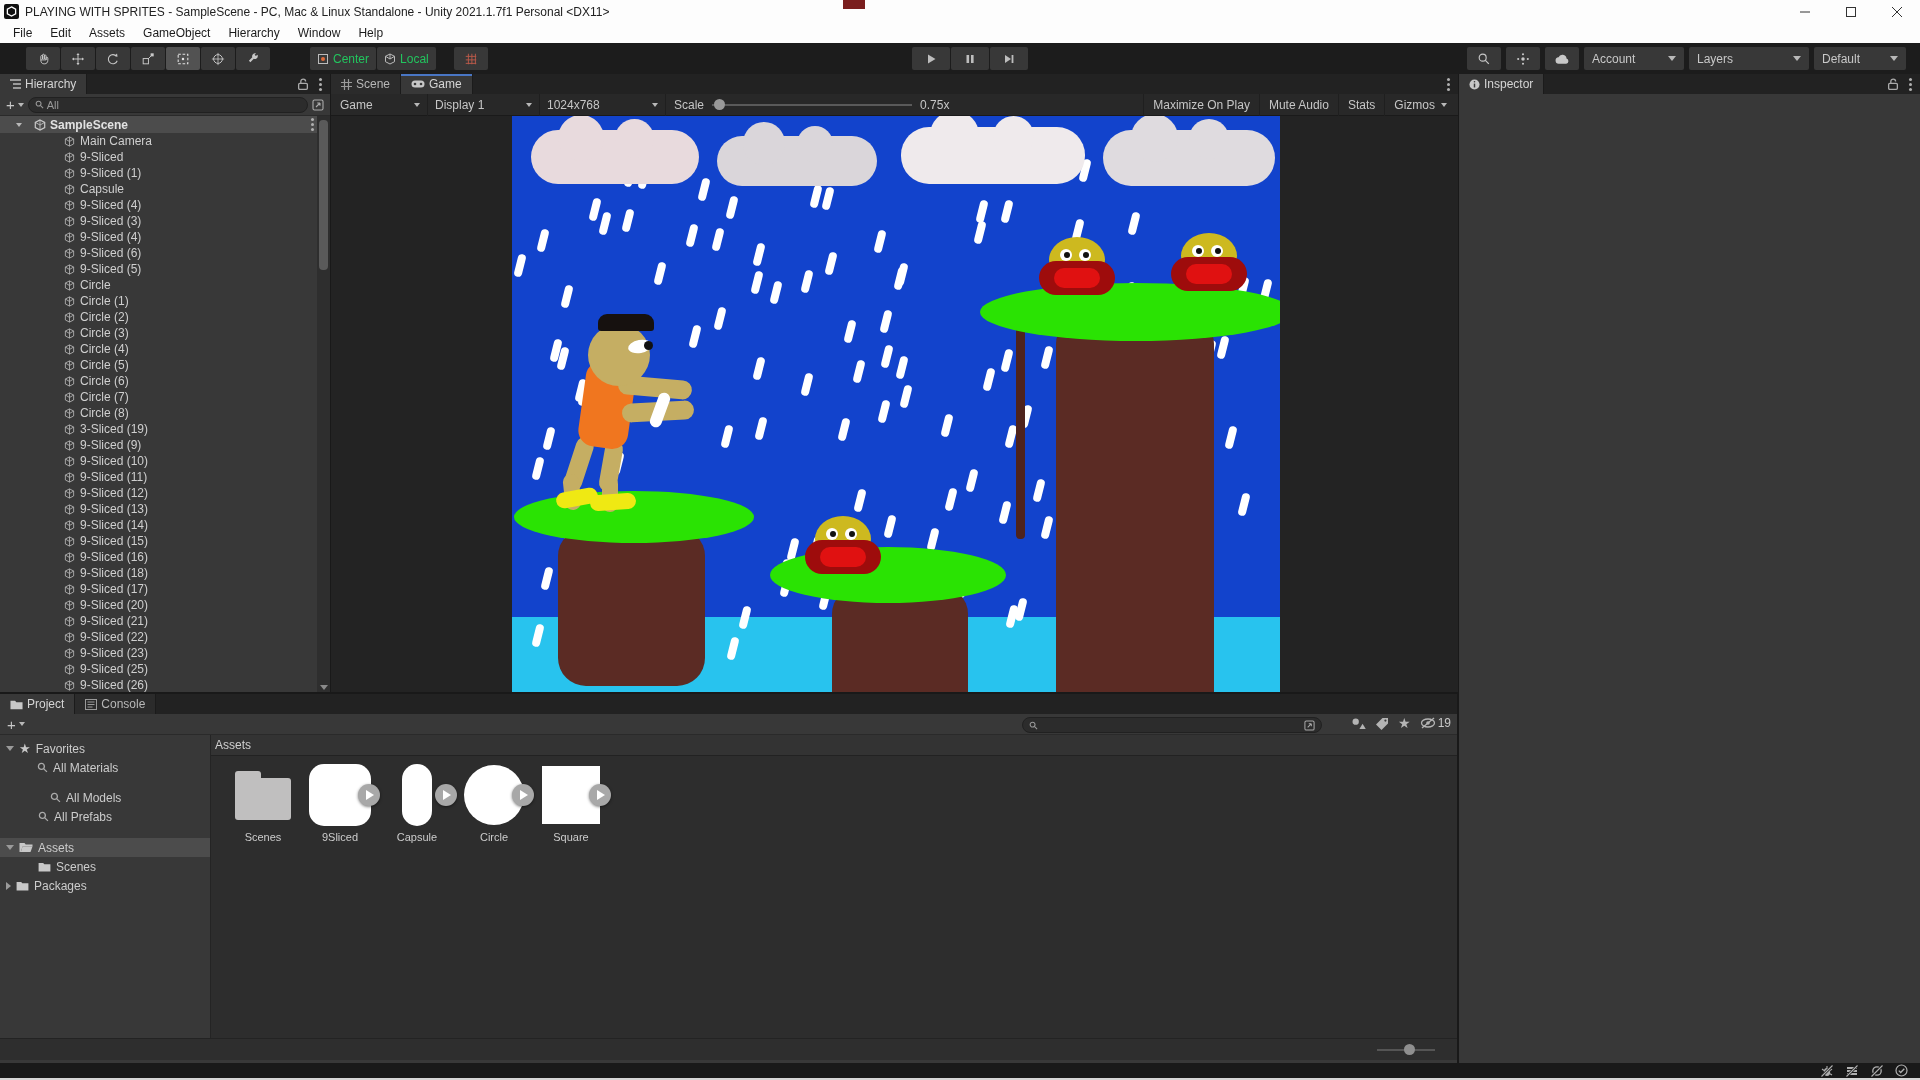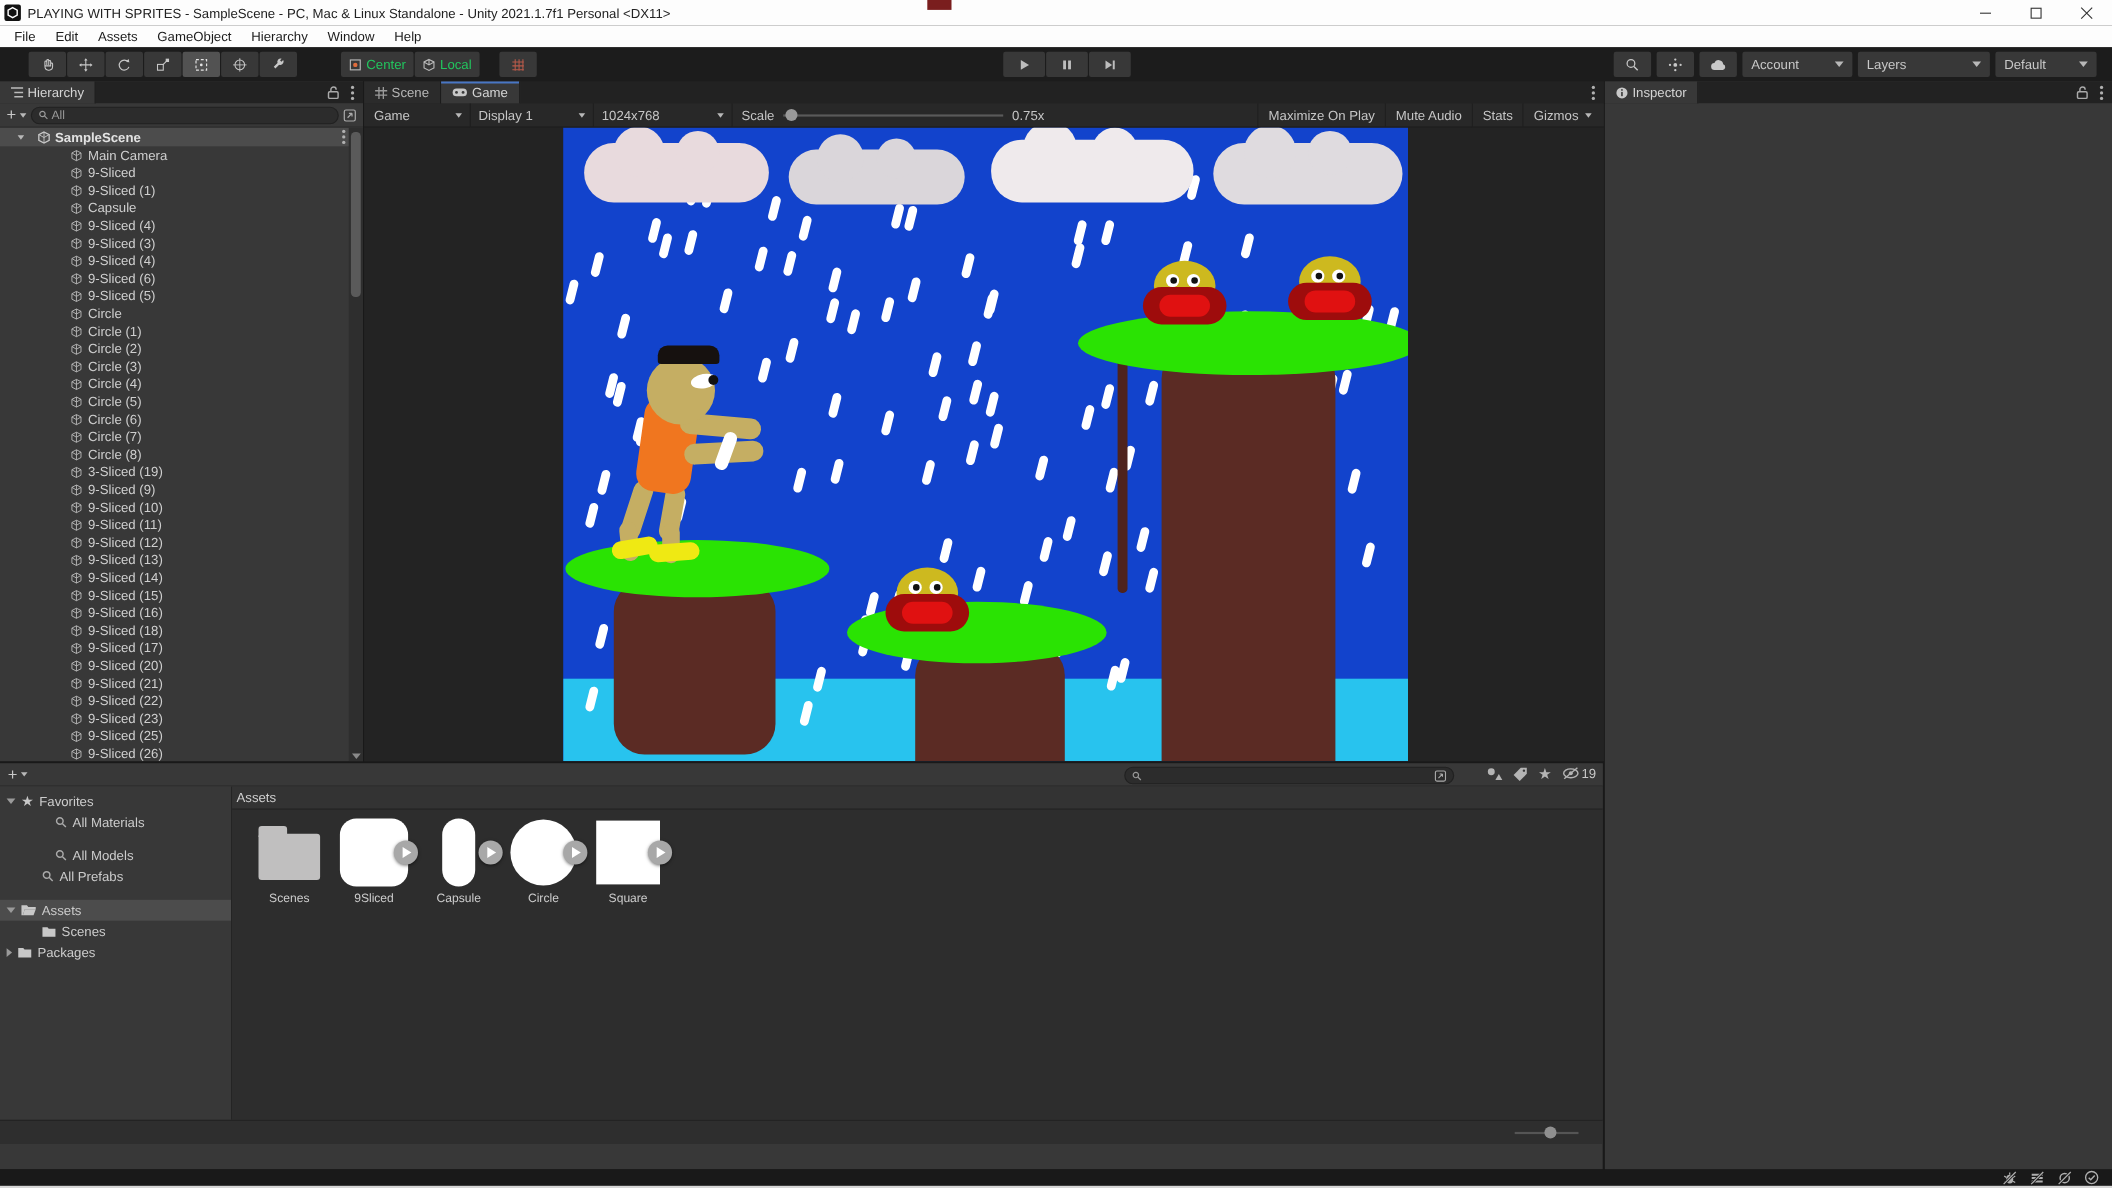--- a/index.html
+++ b/index.html
@@ -824,20 +824,36 @@
           <rect x="1" y="5" width="8" height="5.5" rx="1" fill="none" stroke="#aaa" stroke-width="1.2"></rect>
           <path d="M3 5V3.2A2.2 2.2 0 0 1 7.4 3.2" fill="none" stroke="#aaa" stroke-width="1.2"></path>
         </svg>
       <span class="kebab"></span>
     </span>
   </div>
   <div class="body"></div>
 </div>
 
 <div id="project" class="panel">
+  <div class="tabbar">
+    <span class="tab active">
+      <svg width="13" height="11" viewBox="0 0 14 11">
+          <path d="M0.5 1.5h5l1.3 1.6h6.7v7.4H0.5z" fill="#c8c8c8"></path>
+        </svg>
+      <span>Project</span>
+    </span>
+    <span class="tab">
+      <svg width="12" height="11" viewBox="0 0 12 11">
+          <rect x="0.5" y="0.5" width="11" height="10" fill="none" stroke="#9a9a9a" stroke-width="1"></rect>
+          <path d="M2.5 3h7M2.5 5.5h7M2.5 8h5" stroke="#9a9a9a" stroke-width="1.1"></path>
+        </svg>
+      <span>Console</span>
+    </span>
+    <span class="spacer"></span>
+  </div>
   <div class="ptoolbar" style="position:relative;">
     <span class="plusbtn">+<span class="caret sm"></span></span>
     <span class="searchfield psearch">
       <svg width="9" height="9" viewBox="0 0 10 10">
           <circle cx="4" cy="4" r="2.7" fill="none" stroke="#9a9a9a" stroke-width="1.2"></circle>
           <path d="M6 6l3 3" stroke="#9a9a9a" stroke-width="1.2"></path>
         </svg>
       <span style="flex:1"></span>
       <svg width="11" height="11" viewBox="0 0 12 12">
           <rect x="1" y="1" width="10" height="10" rx="1.5" fill="none" stroke="#aaa" stroke-width="1.1"></rect>
@@ -864,21 +880,21 @@
       </span>
     </span>
   </div>
   <div class="pbody">
     <div class="psidebar" id="project-sidebar">
         <div class="srow" style="padding-left: 6px;">
           <span class="tri-down"></span>
           <span style="color:#c8c8c8;font-size:13px;line-height:12px;">★</span>
           <span>Favorites</span>
         </div>
-        <div class="srow" style="padding-left: 40px;">
+        <div class="srow" style="padding-left: 27px;">
           <span style="width:5px"></span>
           <svg width="11" height="11" viewBox="0 0 10 10">
             <circle cx="4" cy="4" r="2.7" fill="none" stroke="#aaa" stroke-width="1.2"></circle>
             <path d="M6 6l3 3" stroke="#aaa" stroke-width="1.2"></path>
           </svg>
           <span>All Materials</span>
         </div>
         <div class="srow" style="padding-left: 40px; margin-top: 11px;">
           <span style="width:5px"></span>
           <svg width="11" height="11" viewBox="0 0 10 10">

